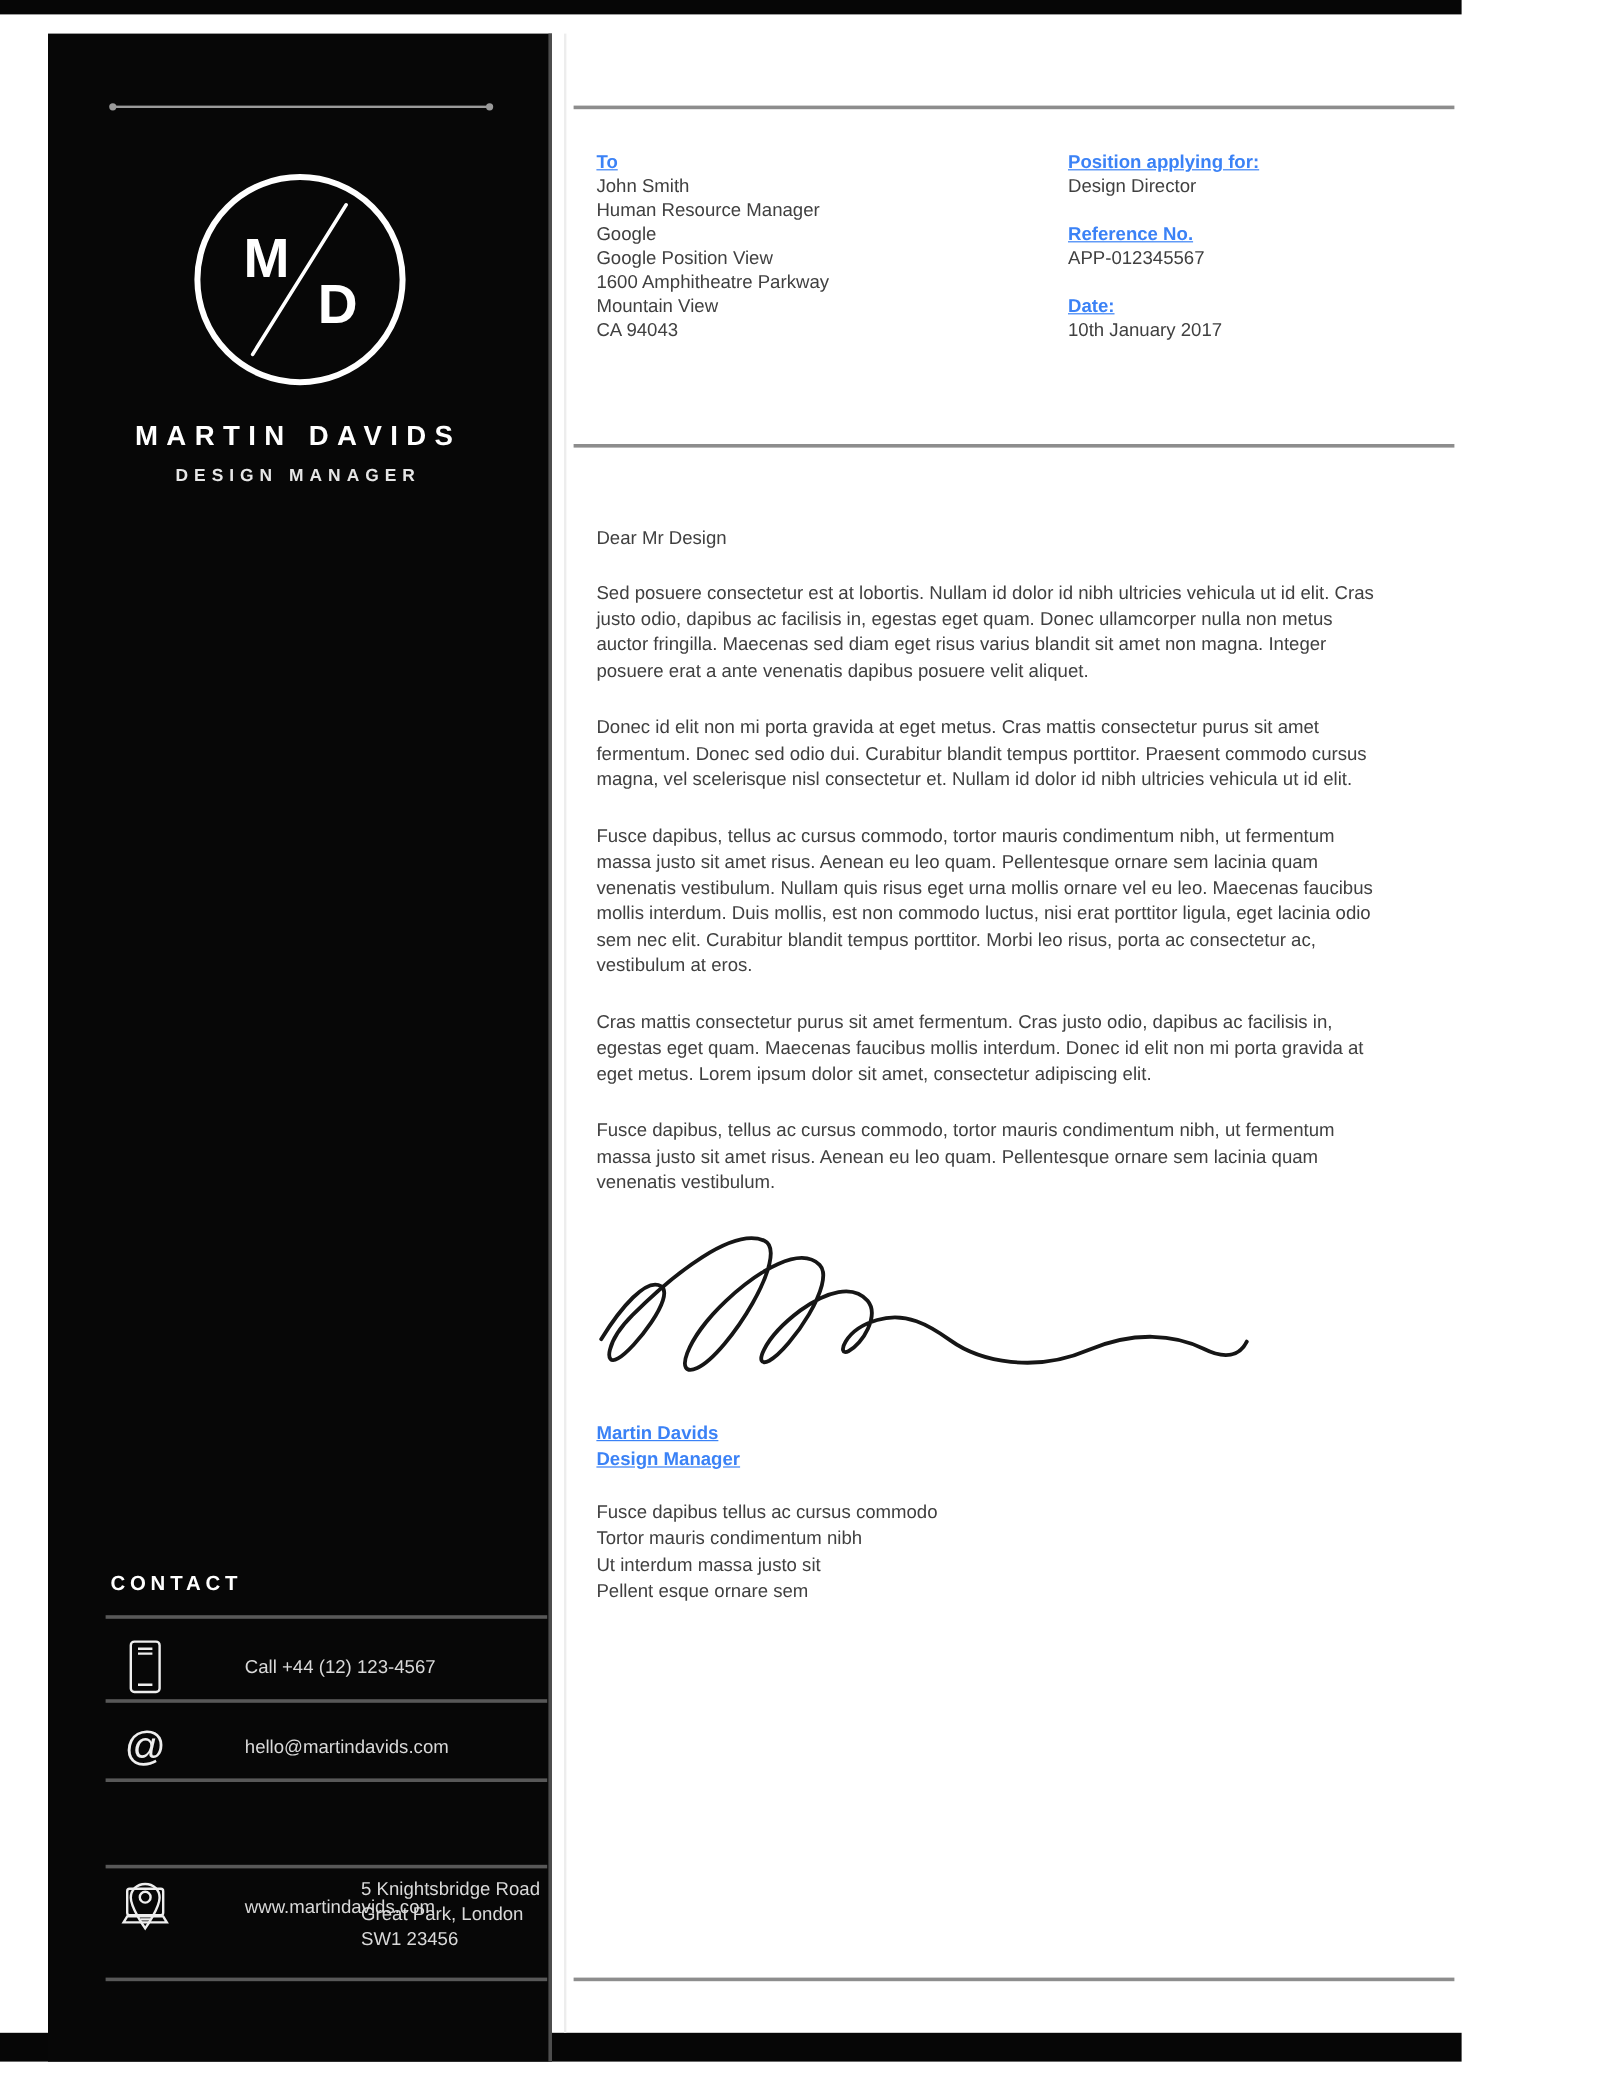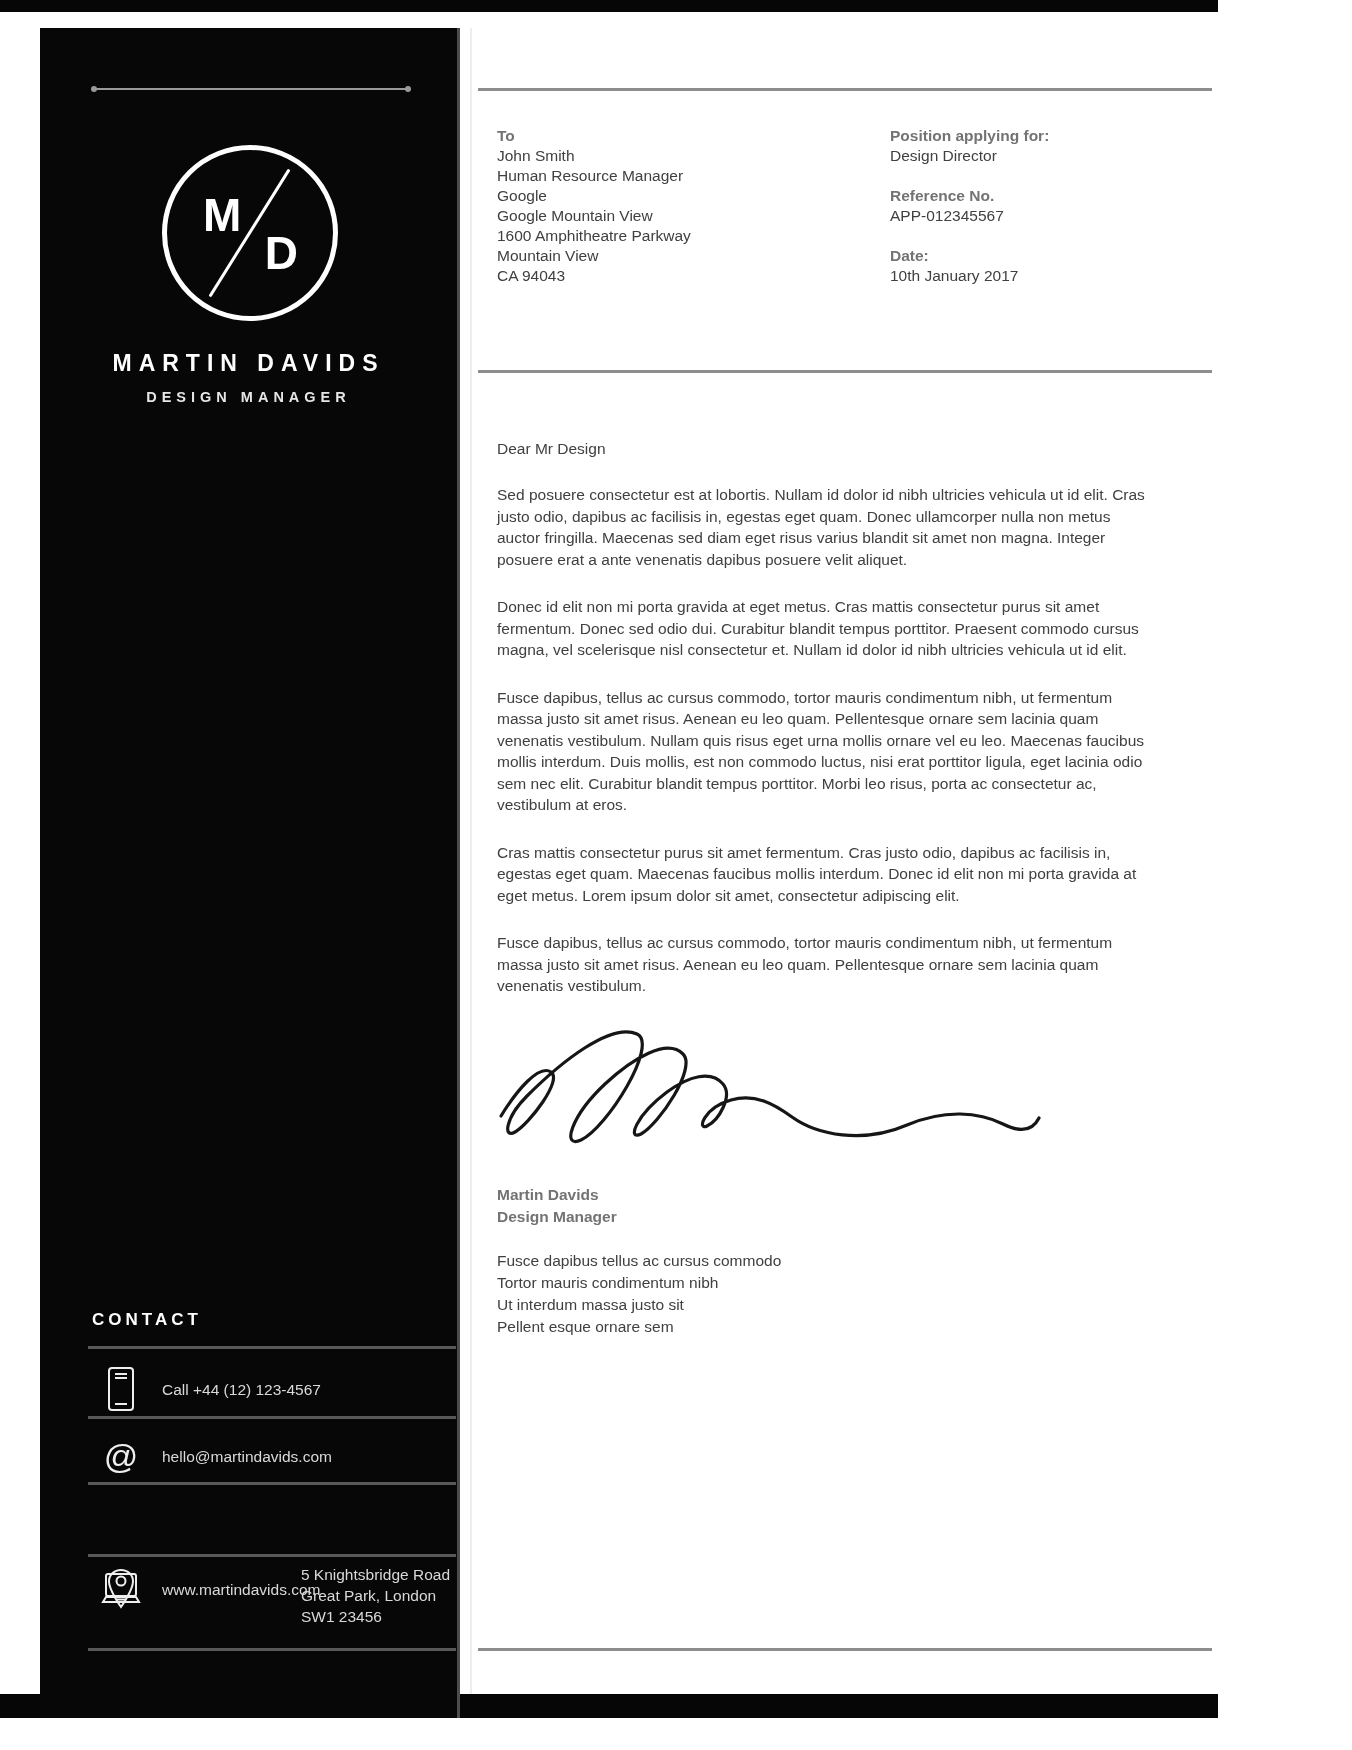--- a/index.html
+++ b/index.html
@@ -26,35 +26,35 @@
   .logo .slash { position:absolute; left:81px; top:8px; width:3px; height:150px; background:#ffffff; transform:rotate(32deg); border-radius:2px; }
 
   .sb-name { position:absolute; left:0; top:322px; width:100%; text-align:center; color:#ffffff; font-size:23px; font-weight:bold; letter-spacing:7px; white-space:nowrap; }
   .sb-role { position:absolute; left:0; top:361px; width:100%; text-align:center; color:#e6e6e6; font-size:14.5px; font-weight:bold; letter-spacing:5px; white-space:nowrap; }
 
   .sb-contact-h { position:absolute; left:52px; top:1282px; color:#ffffff; font-size:17px; font-weight:bold; letter-spacing:4px; }
   .sb-sep { position:absolute; left:48px; width:368px; height:3px; background:#585858; }
   .sep-1 { top:1318px; } .sep-2 { top:1388px; } .sep-3 { top:1454px; } .sep-4 { top:1526px; } .sep-5 { top:1620px; }
 
   .sb-item { position:absolute; left:60px; width:350px; display:flex; align-items:center; gap:20px; color:#d9d9d9; font-size:15.5px; }
-  .sb-item .txt { line-height:21px; }
+  .sb-item .txt { line-height:21px;margin-left:42px; }
   .item-phone { top:1334px; height:54px; }
   .item-email { top:1402px; height:52px; }
   .item-web   { top:1533px; height:56px; }
   .item-addr  { top:1536px; height:84px; align-items:flex-start;justify-content:space-between; }
   .item-addr .icn { margin-top:4px; }
   .icn { flex:0 0 42px; display:flex; justify-content:center; }
   .at-glyph { font-size:34px; color:#eeeeee; line-height:1; }
 
   
   .rule { position:absolute; left:478px; width:734px; height:3px; background:#8d8d8d; }
   .rule-top { top:88px; } .rule-mid { top:370px; } .rule-bottom { top:1648px; }
 
   .letter { position:absolute; left:497px; top:0; width:720px; color:#404040; font-size:15.5px; line-height:21.5px; }
-  .b { font-weight:bold; color:#737373; }
+  .b { font-weight:bold; color:#3b82f6;text-decoration:underline; }
 
   .recipient { position:absolute; left:0; top:126px; }
   .recipient div { line-height:20px; }
   .meta { position:absolute; left:393px; top:126px; }
   .meta .blk { margin-bottom:20px; }
   .meta .blk div { line-height:20px; }
 
   .salutation { position:absolute; left:0; top:438px; }
   .bodycopy { position:absolute; left:0; top:484px; width:648px; }
   .bodycopy p { margin-bottom:26px; }
@@ -145,21 +145,21 @@
   <div class="rule rule-mid"></div>
   <div class="rule rule-bottom"></div>
 
   <div class="letter">
 
     <div class="recipient">
       <div class="b">To</div>
       <div>John Smith</div>
       <div>Human Resource Manager</div>
       <div>Google</div>
-      <div>Google Mountain View</div>
+      <div>Google Position View</div>
       <div>1600 Amphitheatre Parkway</div>
       <div>Mountain View</div>
       <div>CA 94043</div>
     </div>
 
     <div class="meta">
       <div class="blk">
         <div class="b">Position applying for:</div>
         <div>Design Director</div>
       </div>

